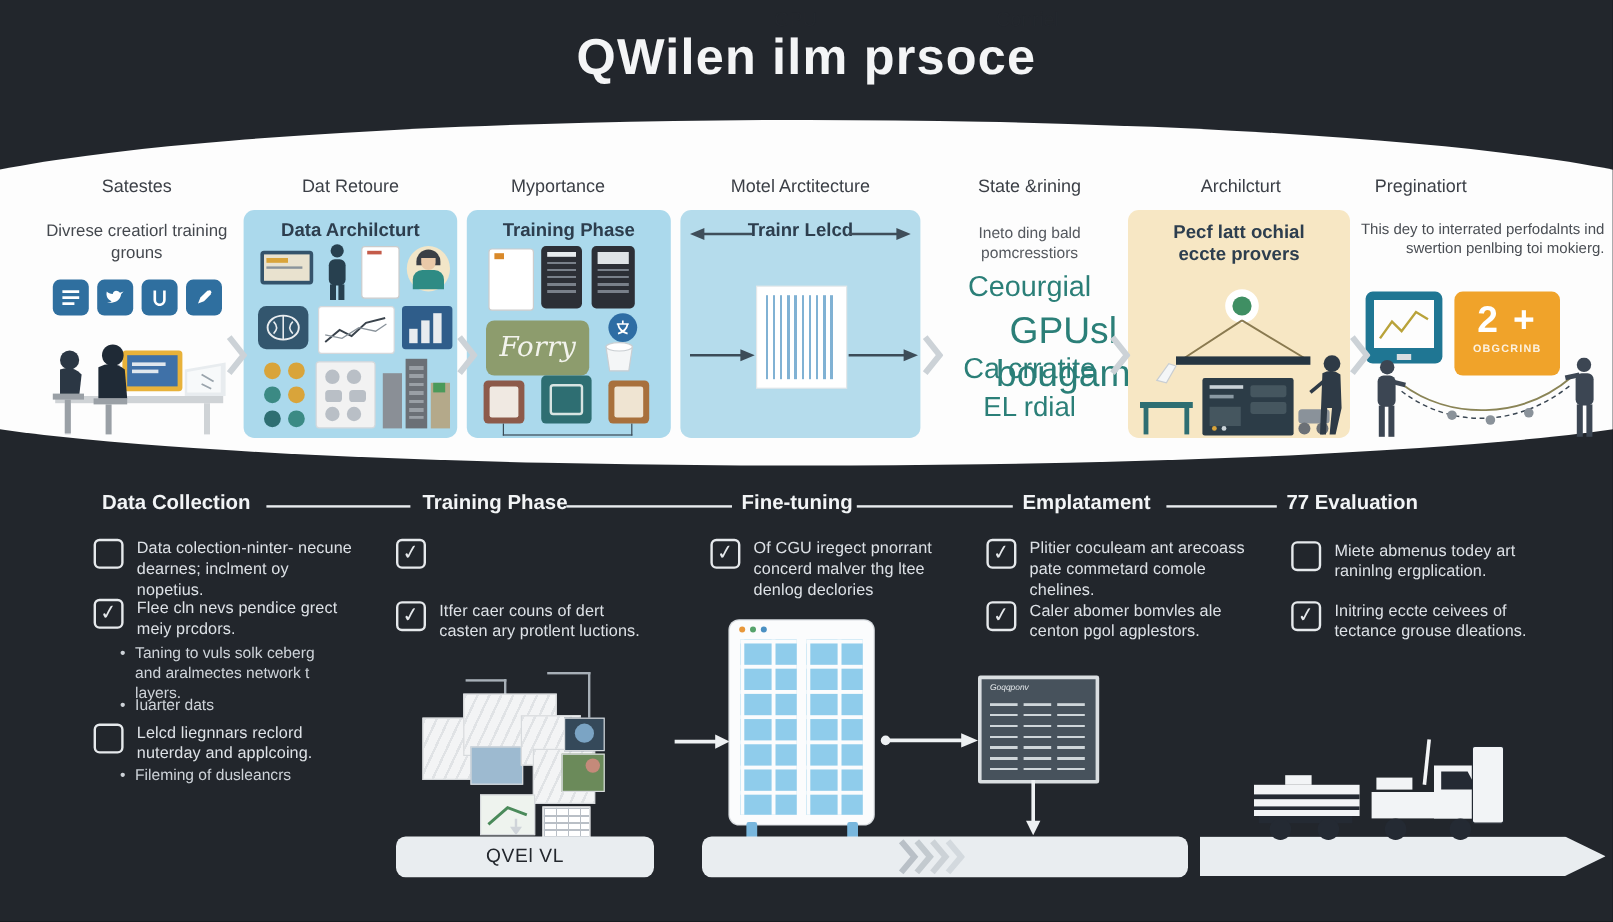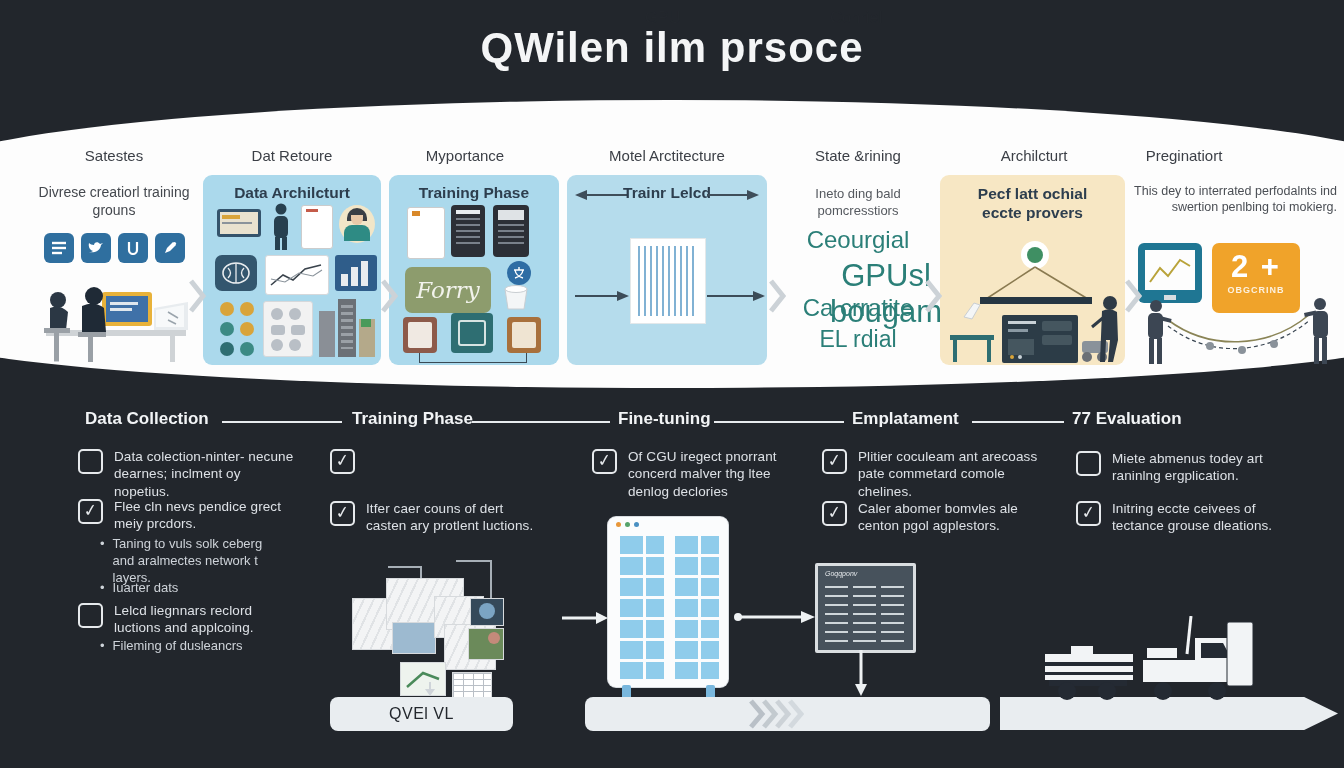--- a/index.html
+++ b/index.html
@@ -393,21 +393,21 @@
   <div class="sub" style="left:100px;top:536px">
     <span class="b">•</span>
     <span style="width:160px">Taning to vuls solk ceberg and aralmectes network t layers.</span>
     </div>
   <div class="sub" style="left:100px;top:580px">
     <span class="b">•</span>
     <span style="width:160px">Iuarter dats</span>
     </div>
   <div class="ck-item" style="left:78px;top:602px">
     <span class="cb"></span>
-    <span class="ck-text" style="width:182px">Lelcd liegnnars reclord luctions and applcoing.</span>
+    <span class="ck-text" style="width:182px">Lelcd liegnnars reclord nuterday and applcoing.</span>
     </div>
   <div class="sub" style="left:100px;top:638px">
     <span class="b">•</span>
     <span style="width:180px">Fileming of dusleancrs</span>
     </div>
 
   <div class="ck-item" style="left:330px;top:448px">
     <span class="cb checked"></span>
     </div>
   <div class="ck-item" style="left:330px;top:500px">
@@ -460,21 +460,21 @@
           <path d="M2 20 L18 6 L34 12" stroke="#4a8a5a" stroke-width="2.5" fill="none"></path>
         </svg>
       </div>
     <div class="cg" style="left:452px;top:672px;width:38px;height:26px;background:#fff;
       background-image:repeating-linear-gradient(#b9bfc6 0 1.5px,transparent 1.5px 6px),repeating-linear-gradient(90deg,#b9bfc6 0 1.5px,transparent 1.5px 10px)"></div>
     <svg class="illus" style="left:424px;top:682px" width="12" height="14">
       <line x1="6" y1="0" x2="6" y2="8" stroke="#cfd4d9" stroke-width="2"></line>
         <path d="M1 7 L6 14 L11 7 z" fill="#cfd4d9"></path>
       </svg>
   </div>
-  <div class="pill" style="left:330px;top:697px;width:183px">QVEl VL</div>
+  <div class="pill" style="left:330px;top:697px;width:215px">QVEl VL</div>
 
   <svg class="illus" style="left:562px;top:610px" width="46" height="16">
     <line x1="0" y1="8" x2="36" y2="8" stroke="#eef1f3" stroke-width="3"></line>
       <path d="M34 2 L46 8 L34 14 z" fill="#eef1f3"></path>
     </svg>
   <div class="gpu">
     <div class="gpu-dots">
       <i style="background:#e8973a"></i>
         <i style="background:#56a36b"></i>
         <i style="background:#4a90c2"></i>

